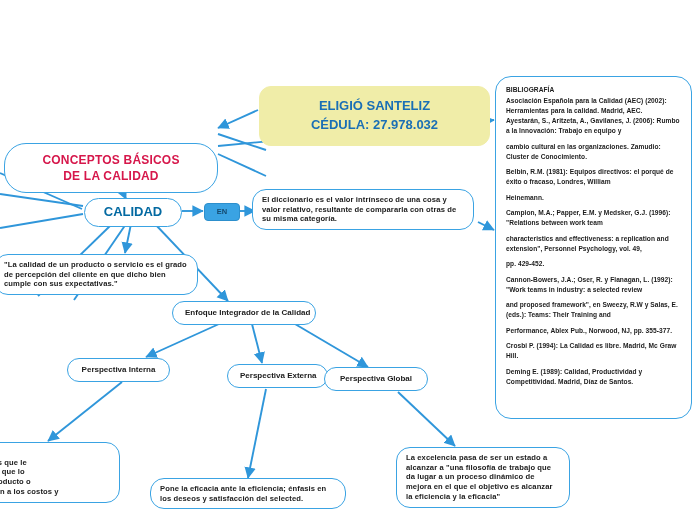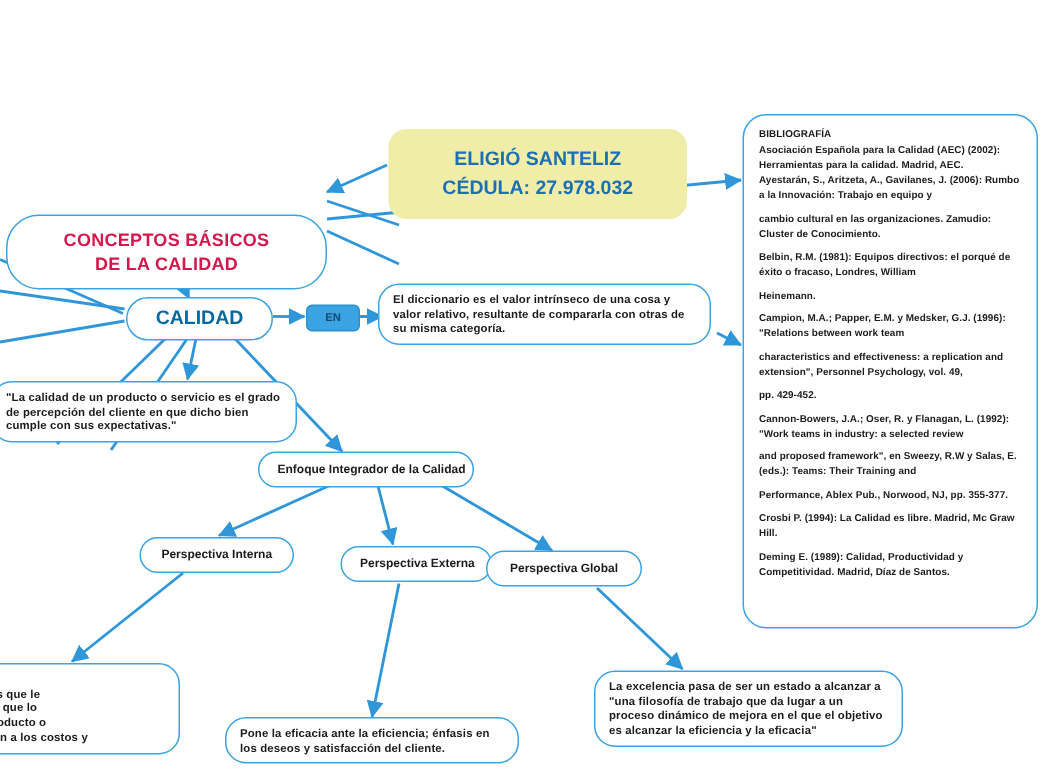--- a/index.html
+++ b/index.html
@@ -37,21 +37,21 @@
   }
   .student-node{
     background:#f0eda8;
     border:1.6px solid #f0eda8;
     border-radius:12px;
     color:#1a6fb5;
     font-weight:bold;
     font-size:13px;
     text-align:center;
     line-height:1.45;
-    padding:10px 8px;
+    padding:10px 24px;
   }
   .calidad-node{
     color:#0369a1;
     font-weight:bold;
     font-size:13px;
     text-align:center;
     border-radius:20px;
     padding:5px 10px;
   }
   .en-node{
@@ -175,40 +175,40 @@
   </div>
 
   <div class="node body-node" style="left:-6px;top:254px;width:204px;">
     <span>"La calidad de un producto o servicio es el grado de percepción del cliente en que dicho bien cumple con sus expectativas."</span>
   </div>
 
   <div class="node pill label-node" style="left:172px;top:301px;width:144px;">
     <span>Enfoque Integrador de la Calidad</span>
   </div>
 
-  <div class="node pill label-node" style="left:93px;top:358px;width:103px;">
+  <div class="node pill label-node" style="left:67px;top:358px;width:103px;">
     <span>Perspectiva Interna</span>
   </div>
   <div class="node pill label-node" style="left:227px;top:364px;width:101px;">
     <span>Perspectiva Externa</span>
   </div>
   <div class="node pill label-node" style="left:324px;top:367px;width:104px;">
     <span>Perspectiva Global</span>
   </div>
 
   <div class="node body-node" style="left:-46px;top:442px;width:166px;white-space:pre-line;">
     <span>productos que le
 do, por lo que lo
 orar el producto o
 al atención a los costos y</span>
   </div>
   <div class="node body-node" style="left:150px;top:478px;width:196px;">
-    <span>Pone la eficacia ante la eficiencia; énfasis en los deseos y satisfacción del cliente.</span>
-  </div>
-  <div class="node body-node" style="left:396px;top:447px;width:206px;">
+    <span>Pone la eficacia ante la eficiencia; énfasis en los deseos y satisfacción del selected.</span>
+  </div>
+  <div class="node body-node" style="left:396px;top:447px;width:174px;">
     <span>La excelencia pasa de ser un estado a alcanzar a "una filosofía de trabajo que da lugar a un proceso dinámico de mejora en el que el objetivo es alcanzar la eficiencia y la eficacia"</span>
   </div>
 
   <div class="biblio" style="left:495px;top:76px;width:197px;height:343px;">
     <p class="head">BIBLIOGRAFÍA</p>
     <p class="tight">Asociación Española para la Calidad (AEC) (2002): Herramientas para la calidad. Madrid, AEC.</p>
     <p>Ayestarán, S., Aritzeta, A., Gavilanes, J. (2006): Rumbo a la Innovación: Trabajo en equipo y</p>
     <p>cambio cultural en las organizaciones. Zamudio: Cluster de Conocimiento.</p>
     <p>Belbin, R.M. (1981): Equipos directivos: el porqué de éxito o fracaso, Londres, William</p>
     <p>Heinemann.</p>

